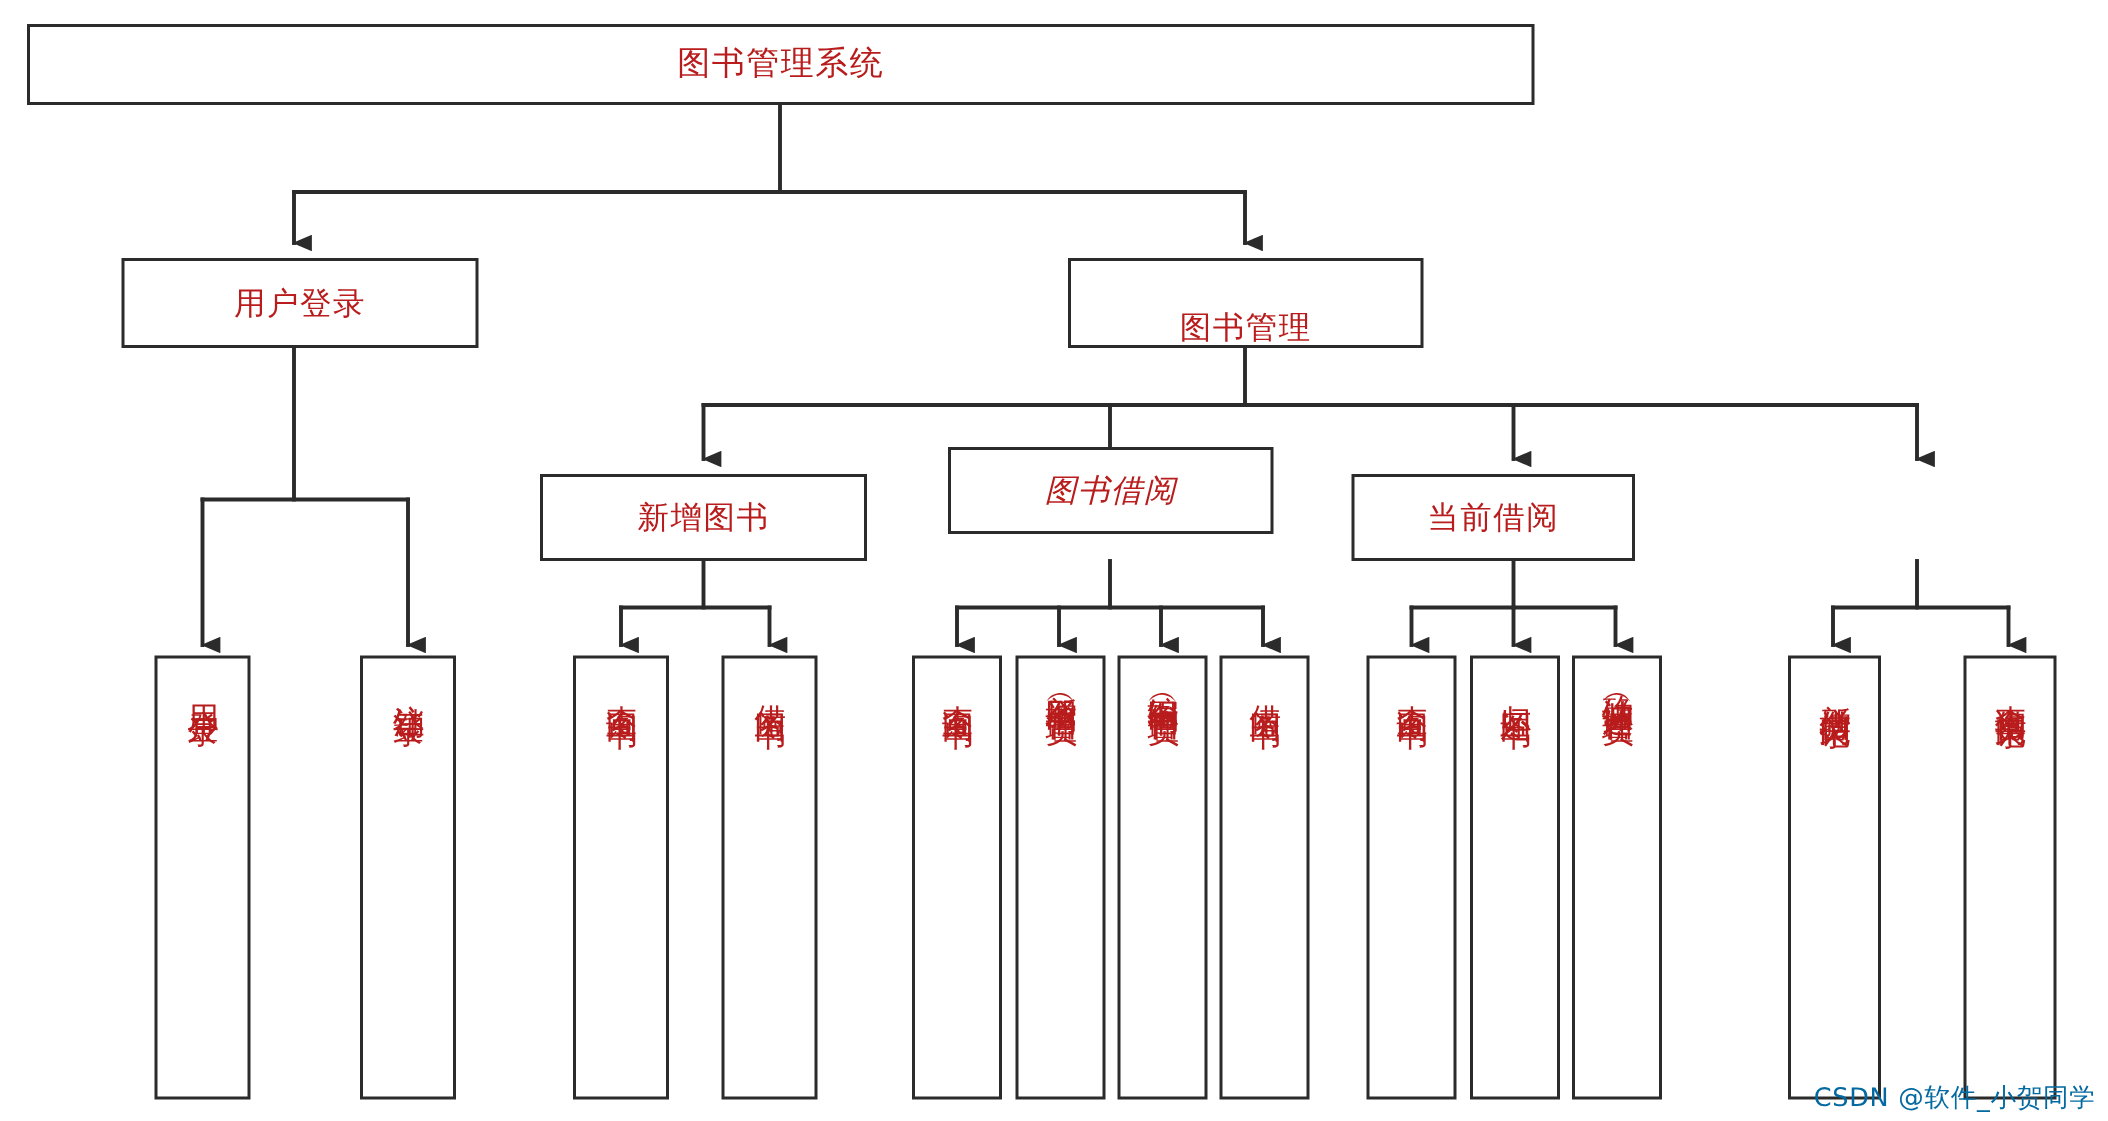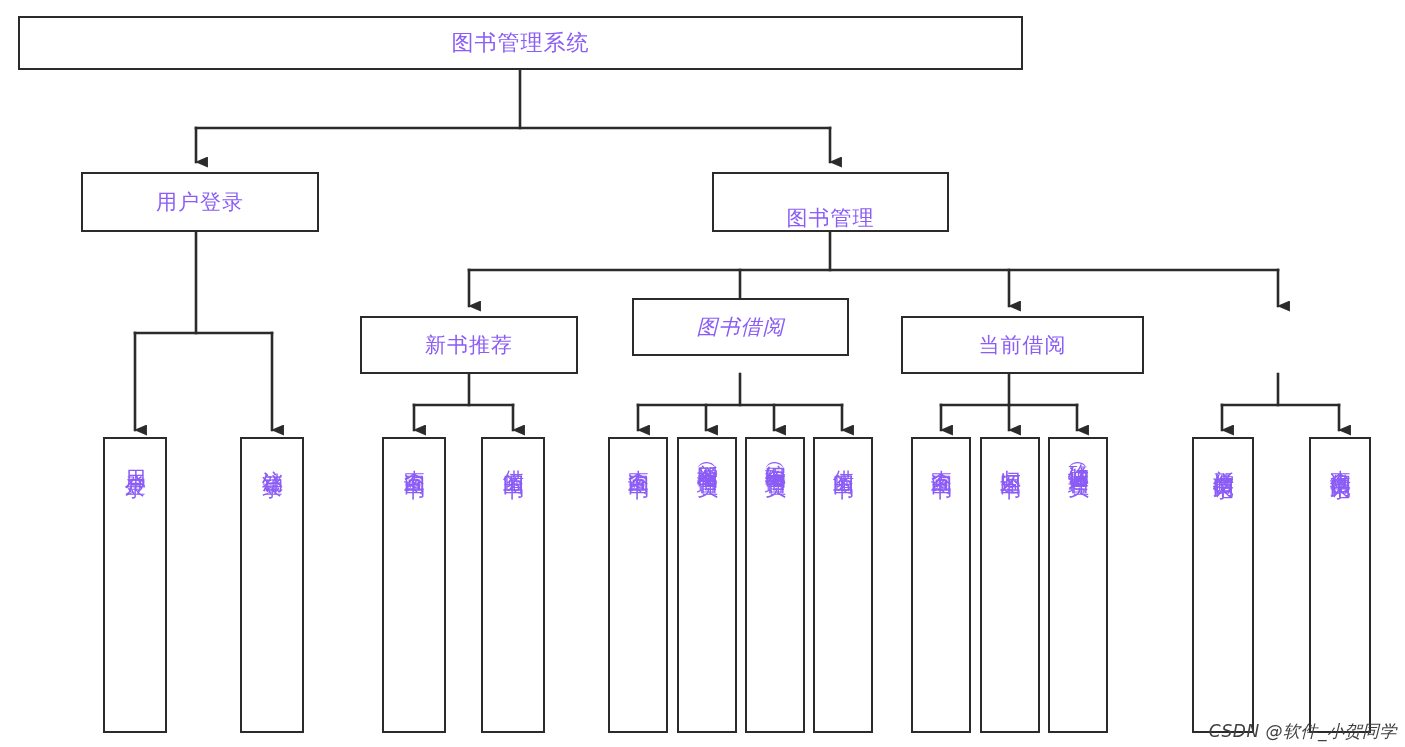--- a/index.html
+++ b/index.html
@@ -26,21 +26,21 @@
     pointer-events: none;
   }
   .node {
     position: absolute;
     box-sizing: border-box;
     background: #ffffff;
     border: 2px solid #2b2b2b;
     display: flex;
     align-items: center;
     justify-content: center;
-    color: #8b5cf6;
+    color: #b91c1c;
   }
   .node.horizontal .label {
     font-size: 21px;
     line-height: 1.15;
     letter-spacing: 1px;
     white-space: nowrap;
   }
   .node.root .label {
     font-size: 22px;
   }
@@ -58,24 +58,23 @@
     text-align: start;
   }
   .node.vertical.tall .label {
     letter-spacing: 2px;
   }
   .watermark {
     position: absolute;
     right: 8px;
     bottom: 4px;
     font-size: 17px;
-    color: #404040;
+    color: #0369a1;
     letter-spacing: 0.5px;
     white-space: nowrap;
-    font-style: italic;
   }
 </style>
 </head>
 <body>
 
 <div id="canvas">
 
   <svg class="edges" viewBox="0 0 1405 747" xmlns="http://www.w3.org/2000/svg">
     <defs>
       <marker id="arrow" viewBox="0 0 12 14" refX="6" refY="13" markerWidth="11" markerHeight="13" orient="auto-start-reverse" markerUnits="userSpaceOnUse">
@@ -133,28 +132,28 @@
 
   <div class="node horizontal" style="left:81px; top:172px; width:238px; height:60px;">
     <span class="label">用户登录</span>
   </div>
 
   <div class="node horizontal" style="left:712px; top:172px; width:237px; height:60px;align-items:flex-end;">
     <span class="label">图书管理</span>
   </div>
 
   <div class="node horizontal" style="left:360px; top:316px; width:218px; height:58px;">
-    <span class="label">新书推荐</span>
+    <span class="label">新增图书</span>
   </div>
 
   <div class="node horizontal" style="left:632px; top:298px; width:217px; height:58px;font-style:italic;">
     <span class="label">图书借阅</span>
   </div>
 
-  <div class="node horizontal" style="left:901px; top:316px; width:243px; height:58px;">
+  <div class="node horizontal" style="left:901px; top:316px; width:189px; height:58px;">
     <span class="label">当前借阅</span>
   </div>
 
 
   <div class="node vertical" style="left:103px; top:437px; width:64px; height:296px;">
     <span class="label">用户登录</span>
   </div>
 
   <div class="node vertical" style="left:240px; top:437px; width:64px; height:296px;">
     <span class="label">注销登录</span>

